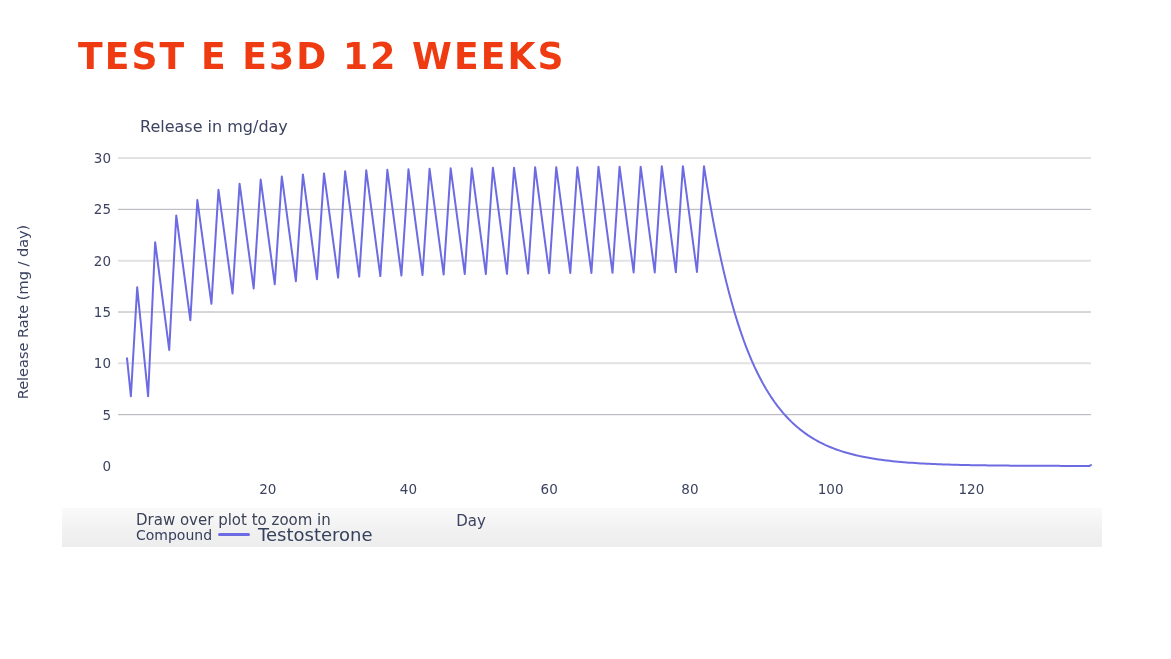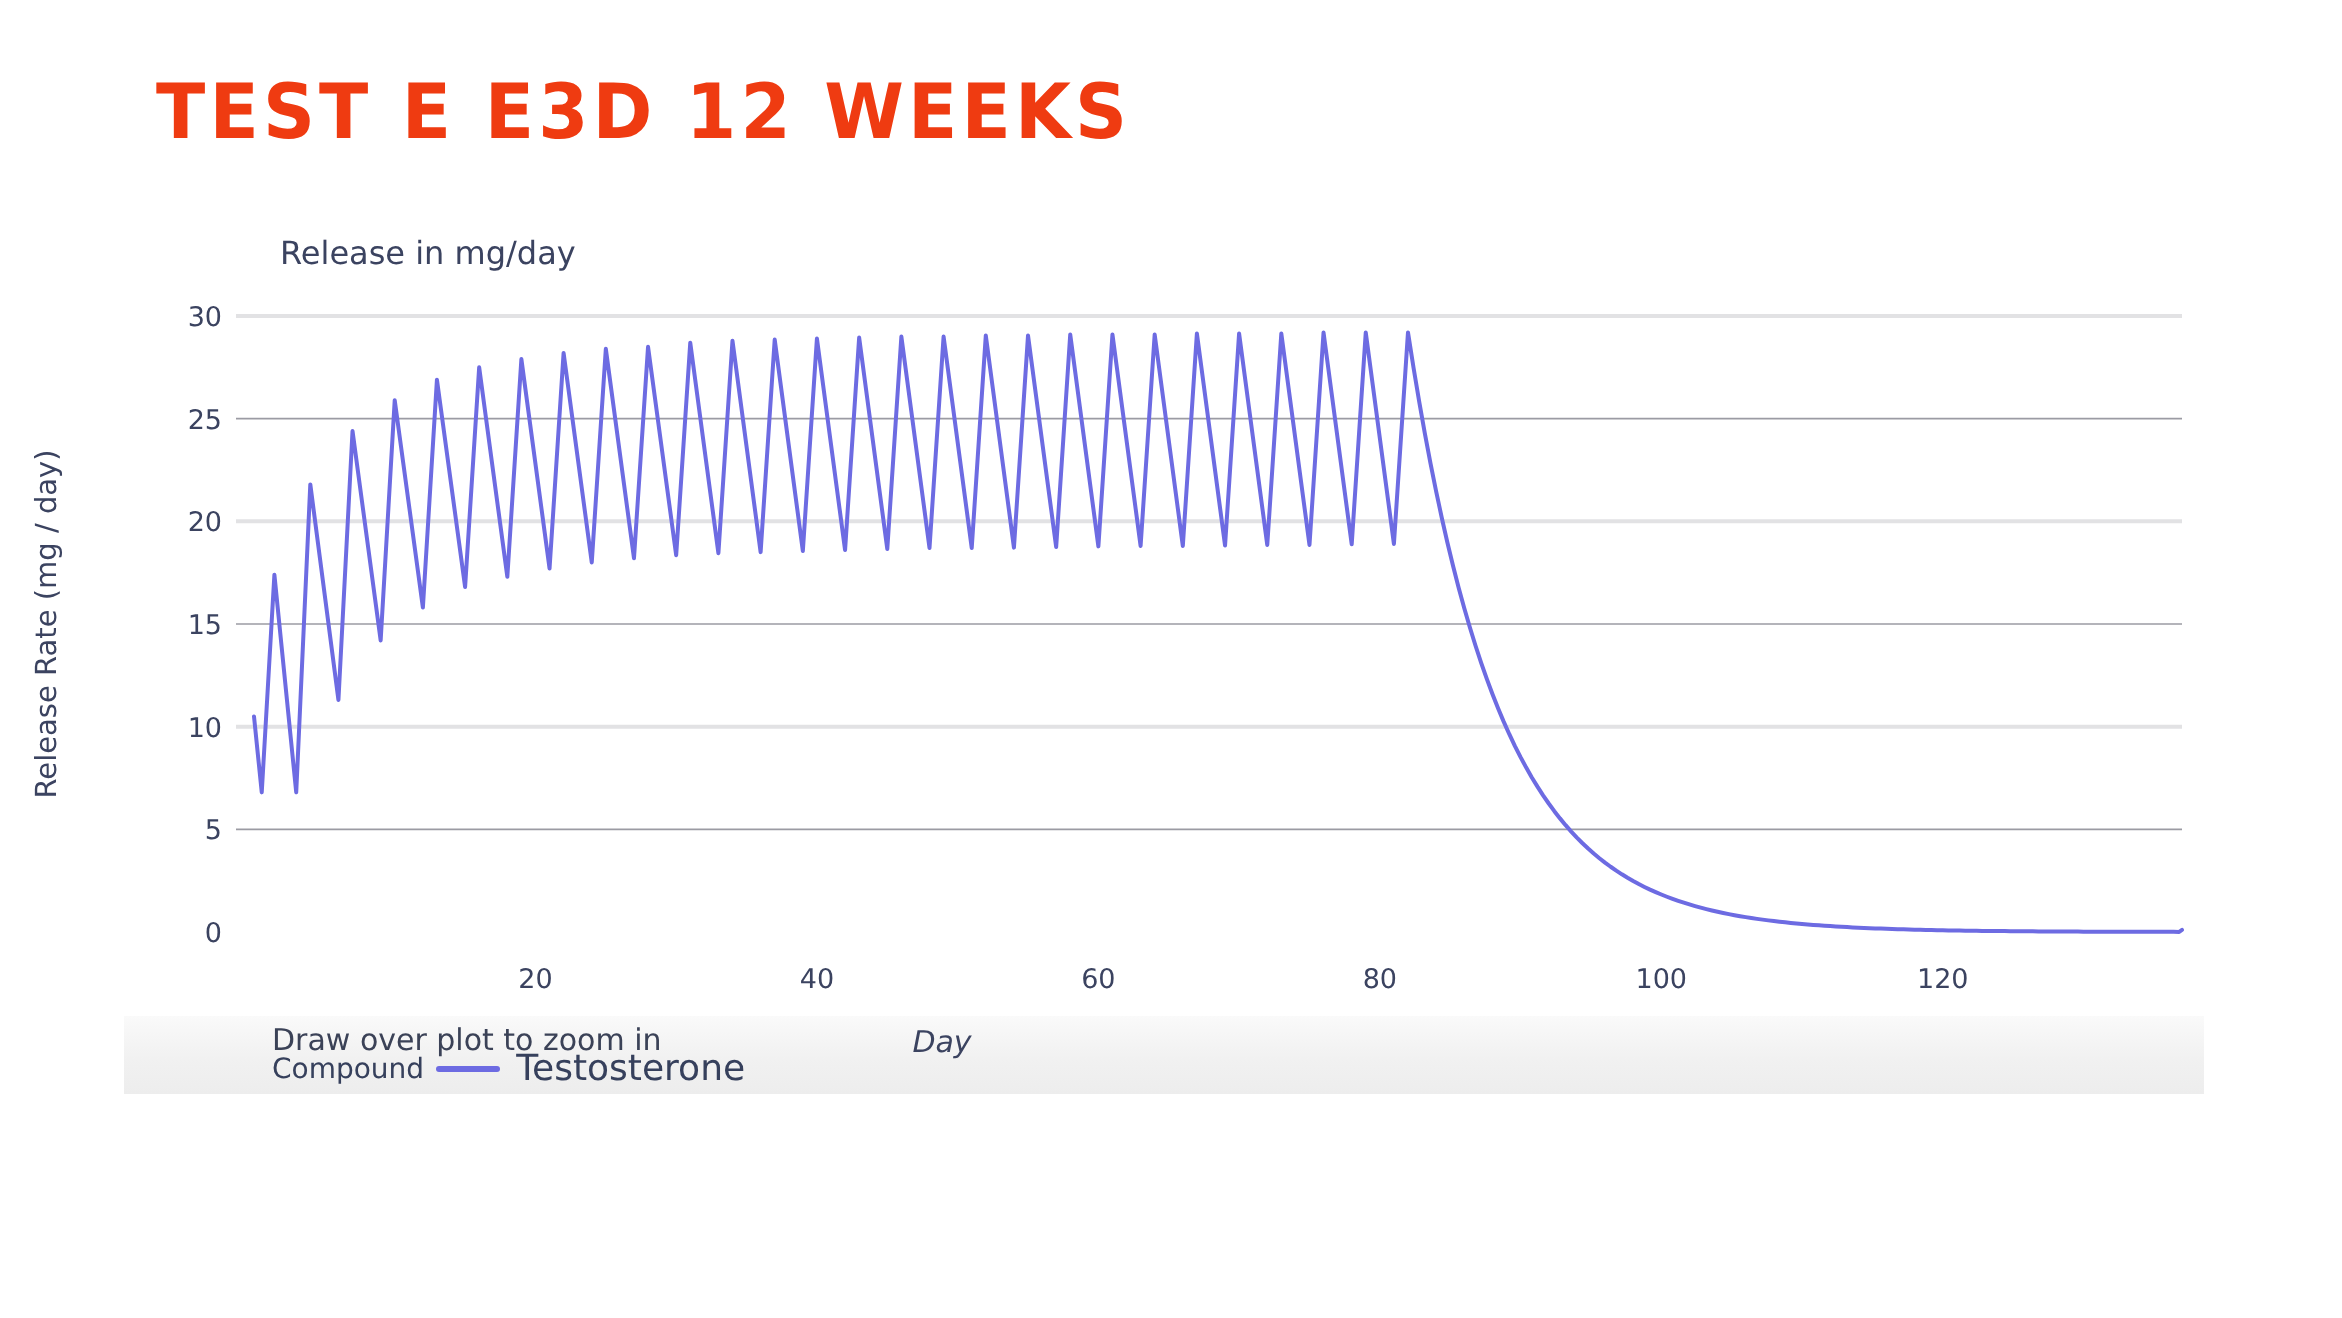--- a/index.html
+++ b/index.html
@@ -106,21 +106,20 @@
   }
   #x-axis-title {
     position: absolute;
     left: 0;
     top: 512px;
     width: 942px;
     text-align: center;
     font-size: 15px;
     color: #3b4360;
     pointer-events: none;
-    font-style: italic;
   }
 
   .tick-text {
     font-family: "DejaVu Sans", "Liberation Sans", sans-serif;
     font-size: 13.5px;
     fill: #3b4360;
   }
   .axis-title-text {
     font-family: "DejaVu Sans", "Liberation Sans", sans-serif;
     font-size: 14.5px;

